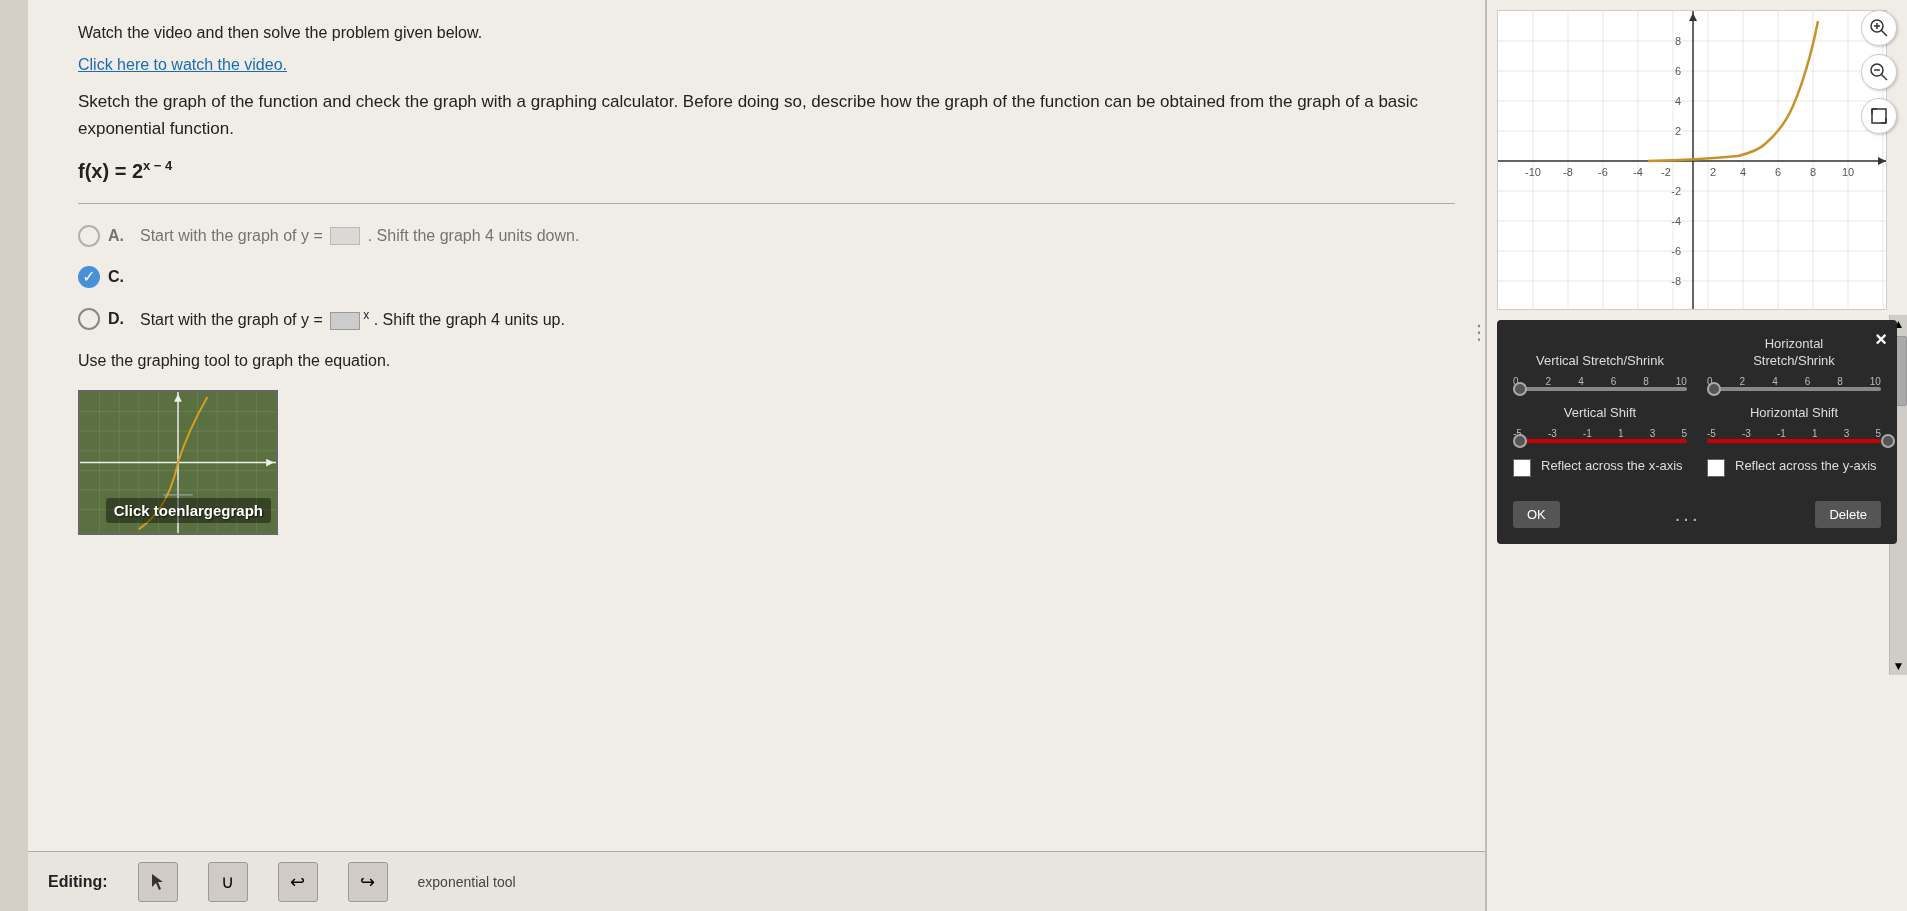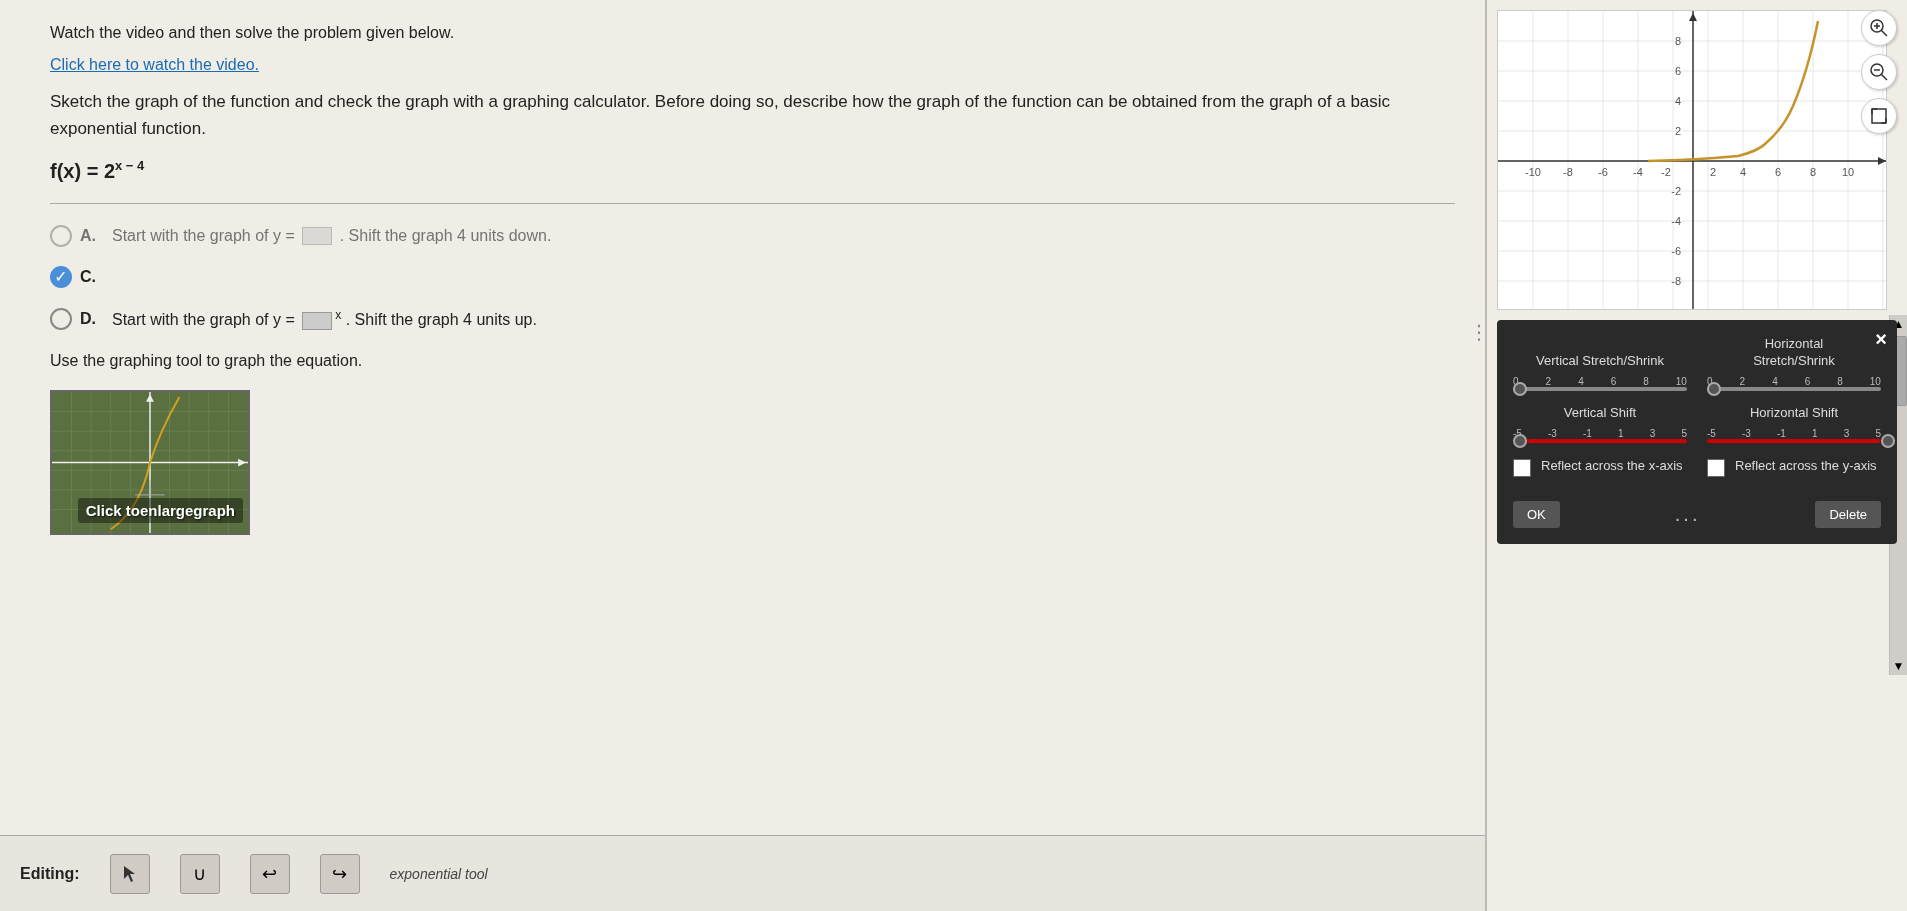--- a/index.html
+++ b/index.html
@@ -18,20 +18,21 @@
       height: 911px;
       background: #d4d0c8;
     }
 
     .left-panel {
       flex: 1;
       background: #f0ede6;
       padding: 20px 30px 20px 50px;
       position: relative;
       border-right: 2px solid #bbb;
+      margin-left: 28px;
     }
 
     .problem-text {
       font-size: 16px;
       line-height: 1.6;
       color: #222;
       margin-bottom: 10px;
     }
 
     .watch-link {
@@ -156,21 +157,21 @@
     .graph-axes {
       position: absolute;
       top: 0; left: 0; right: 0; bottom: 0;
     }
 
     .editing-bar {
       position: absolute;
       bottom: 0;
       left: 0;
       right: 0;
-      height: 76px;
+      height: 60px;
       background: #e8e5de;
       border-top: 1px solid #aaa;
       display: flex;
       align-items: center;
       padding: 0 20px;
       gap: 30px;
     }
 
     .editing-label {
       font-size: 16px;
@@ -187,21 +188,20 @@
       display: flex;
       align-items: center;
       justify-content: center;
       cursor: pointer;
       font-size: 18px;
     }
 
     .exponential-tool-label {
       font-size: 14px;
       color: #444;
-      font-style: italic;
     }
 
     
     .right-panel {
       width: 420px;
       background: #f0ede6;
       position: relative;
       padding: 10px;
     }
 

